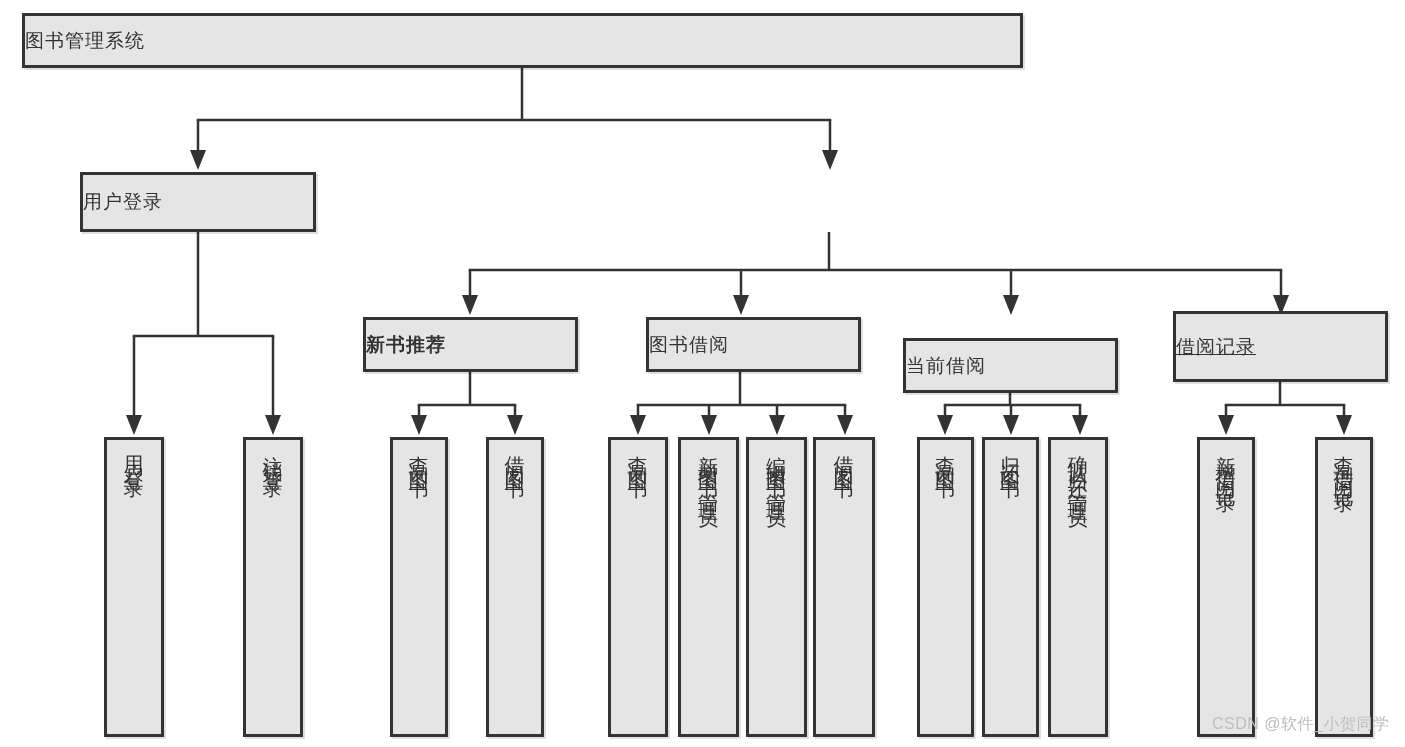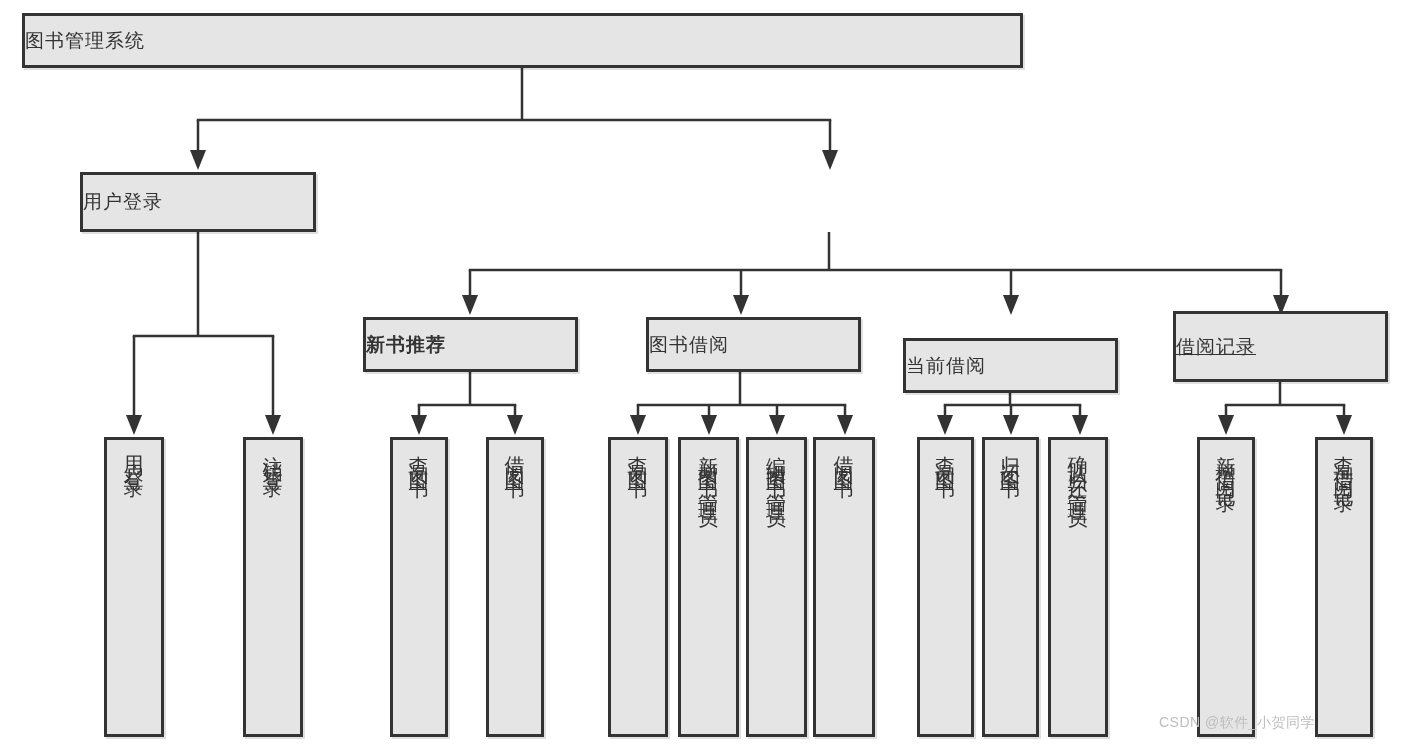--- a/index.html
+++ b/index.html
@@ -40,23 +40,23 @@
   }
   .vbox {
     writing-mode: vertical-rl;
     text-orientation: mixed;
     font-size: 20px;
     letter-spacing: 0.38em;
     line-height: 1;
   }
   .watermark {
     position: absolute;
-    left: 1159px;
+    left: 1212px;
     top: 714px;
-    font-size: 14px;
+    font-size: 16px;
     color: #bdbdbd;
     letter-spacing: 0.5px;
     white-space: nowrap;
     z-index: 5;
   }
   line, polyline {
     stroke: #333333;
     stroke-width: 2.5;
     fill: none;
   }

